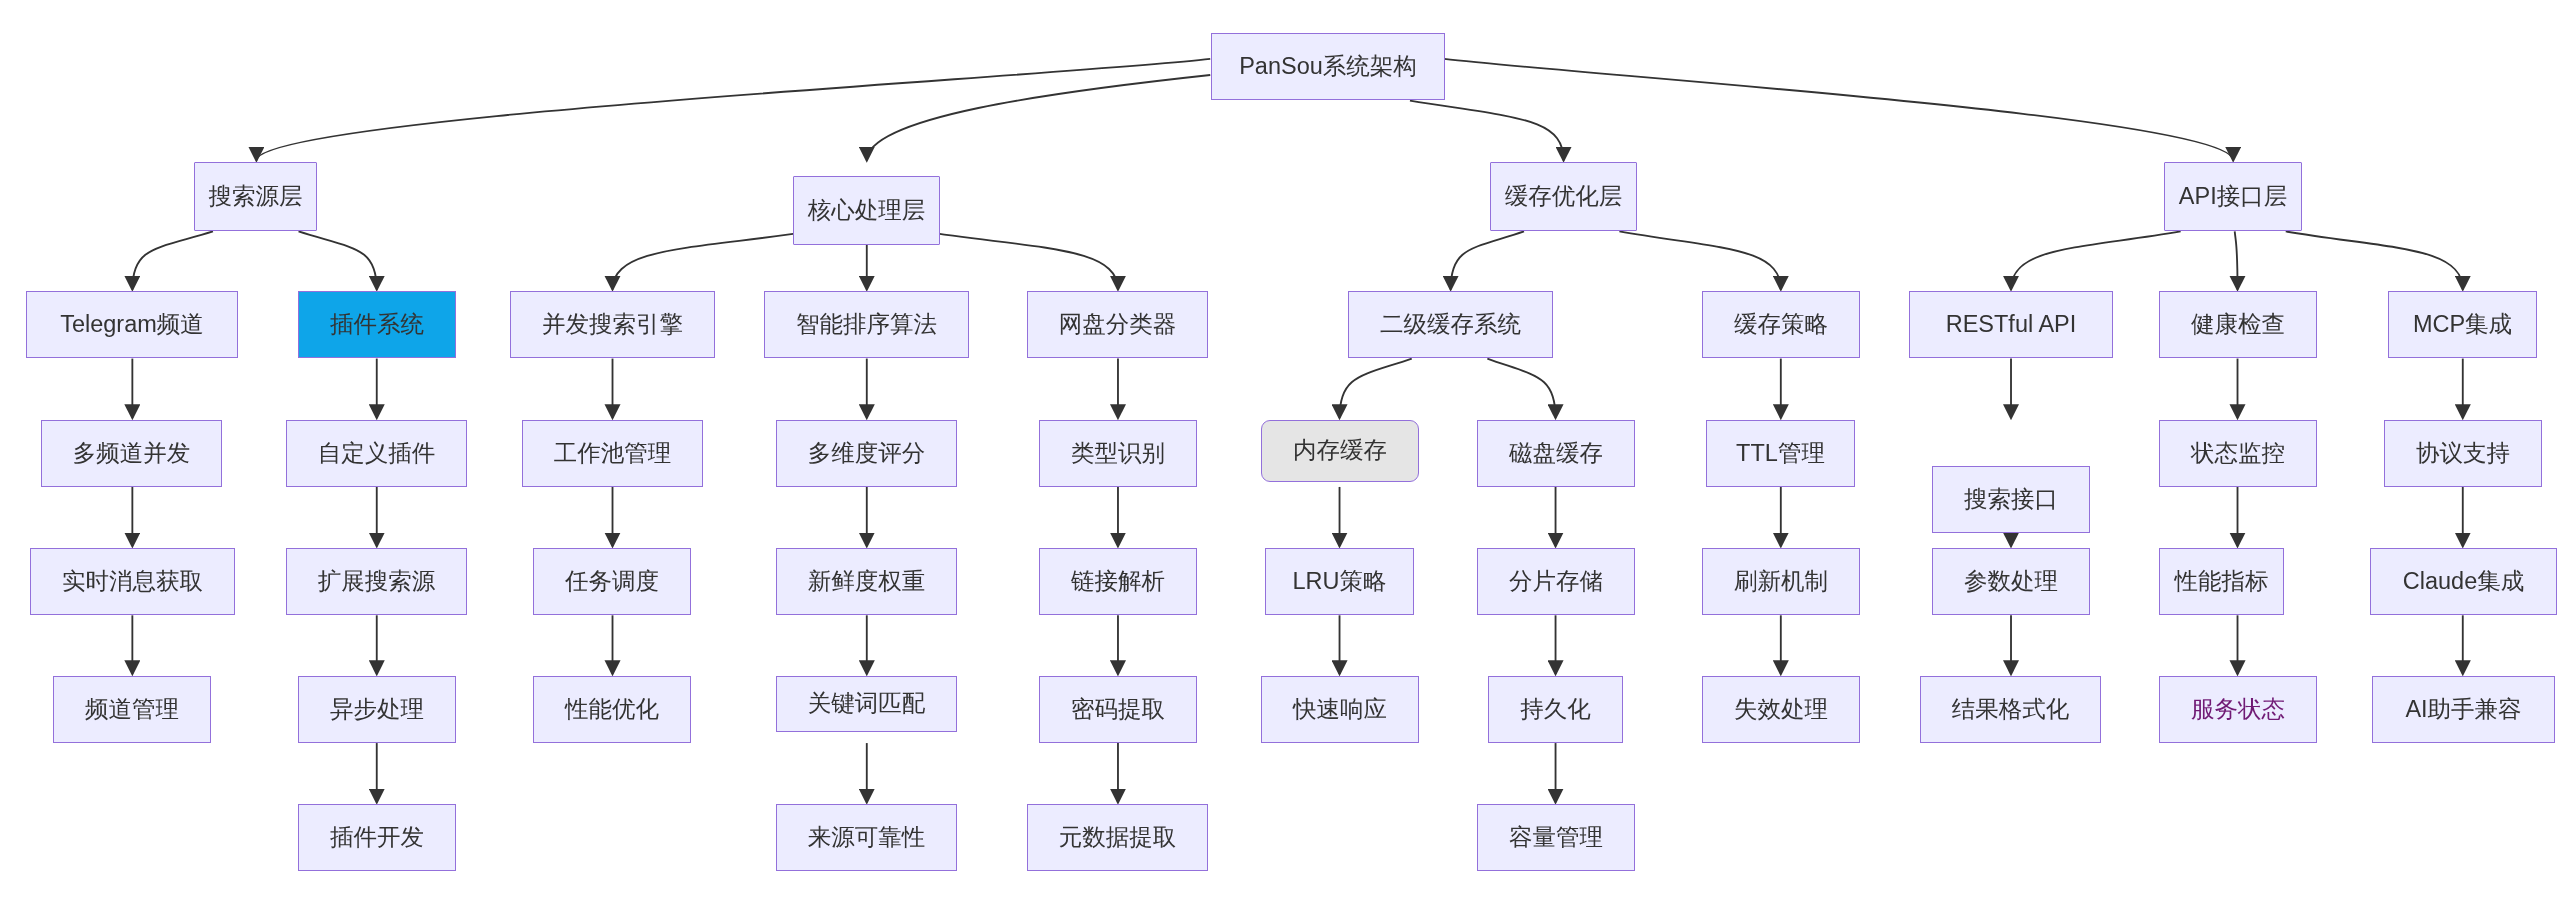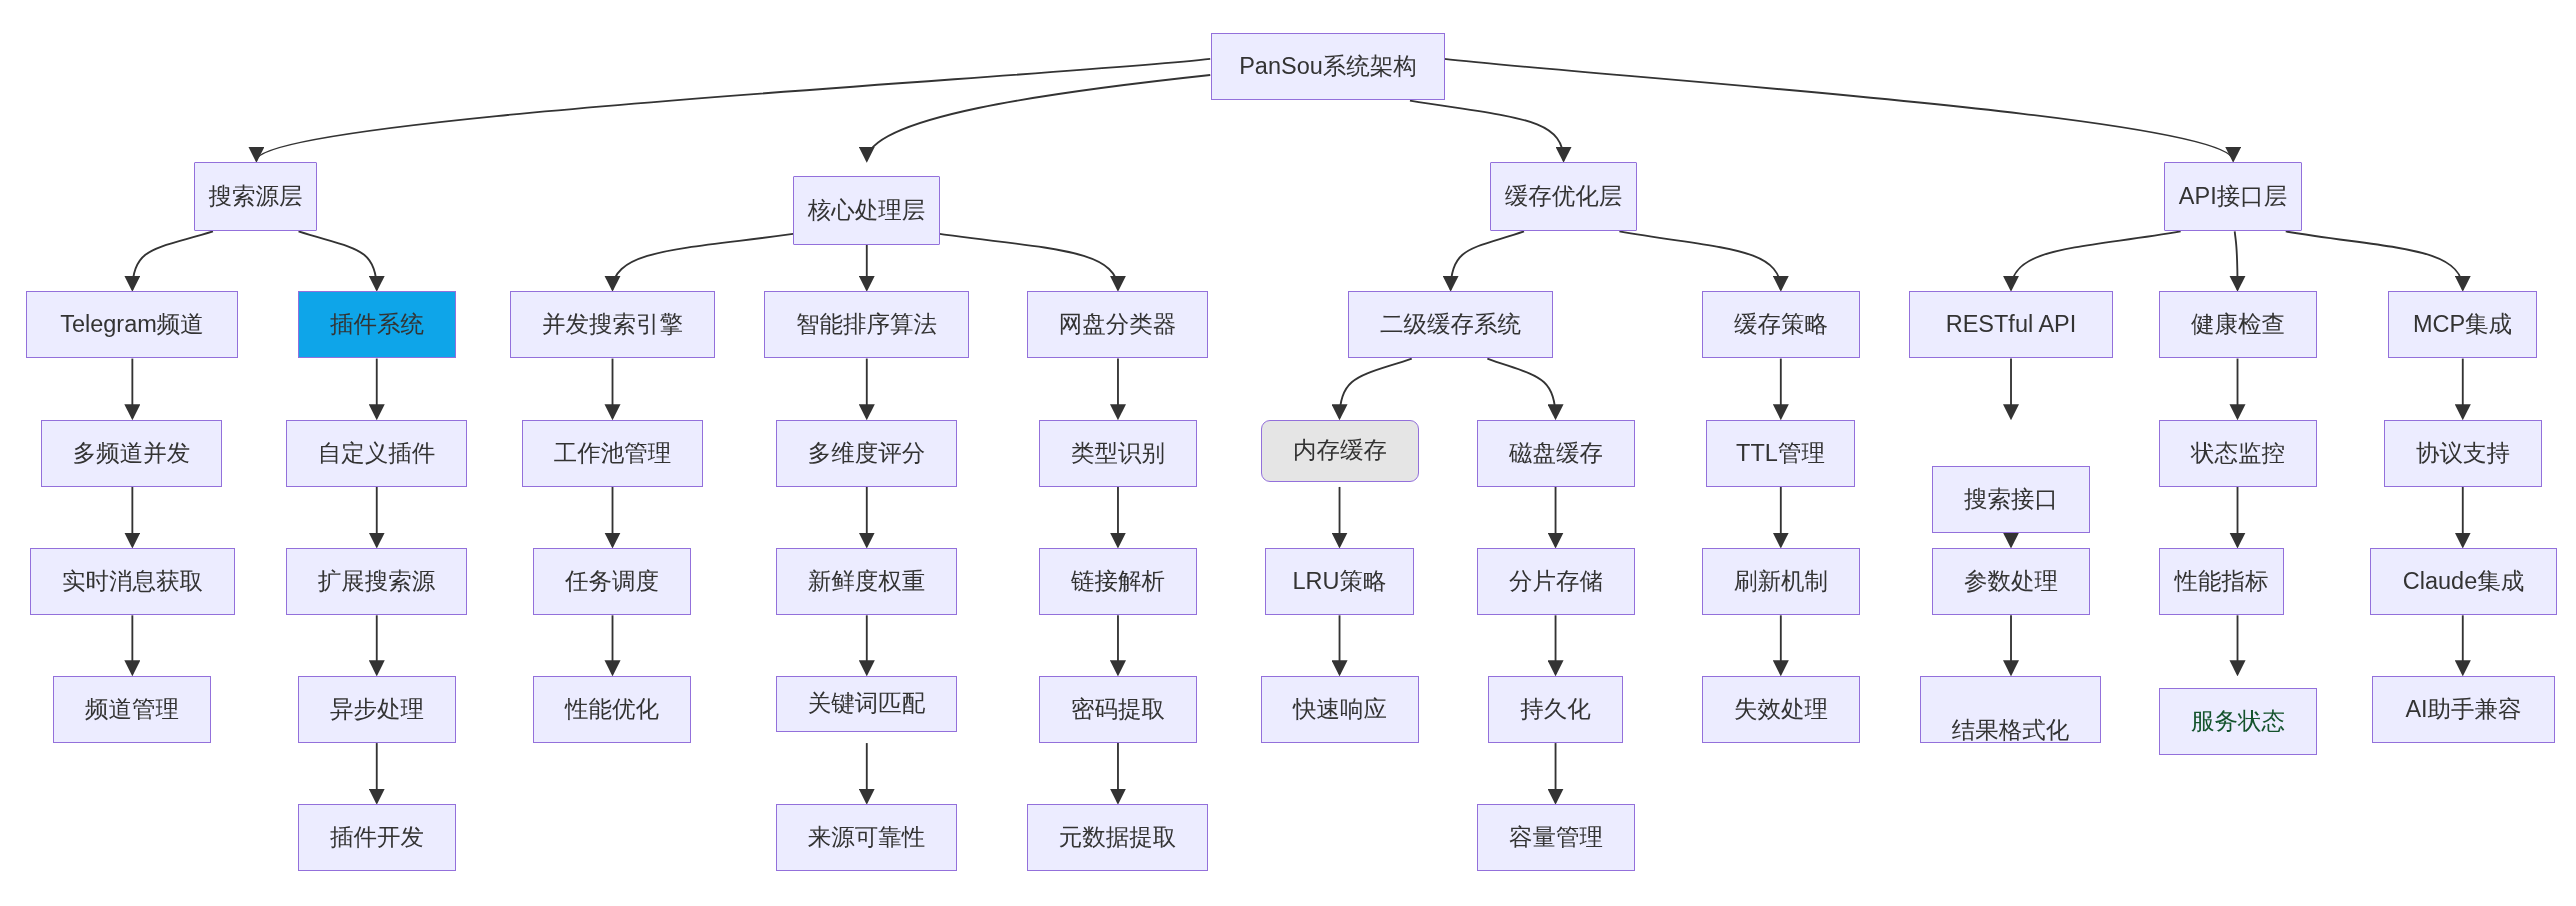--- a/index.html
+++ b/index.html
@@ -236,24 +236,24 @@
       </div>
       <div class="node" style="left: 1261px; top: 676px; width: 158px; height: 67px; background: rgb(236, 236, 255); border-color: rgb(147, 112, 219); color: rgb(51, 51, 51);">
         <span class="lbl">快速响应</span>
       </div>
       <div class="node" style="left: 1488px; top: 676px; width: 135px; height: 67px; background: rgb(236, 236, 255); border-color: rgb(147, 112, 219); color: rgb(51, 51, 51);">
         <span class="lbl">持久化</span>
       </div>
       <div class="node" style="left: 1702px; top: 676px; width: 158px; height: 67px; background: rgb(236, 236, 255); border-color: rgb(147, 112, 219); color: rgb(51, 51, 51);">
         <span class="lbl">失效处理</span>
       </div>
-      <div class="node" style="left: 1920px; top: 676px; width: 181px; height: 67px; background: rgb(236, 236, 255); border-color: rgb(147, 112, 219); color: rgb(51, 51, 51); align-items: flex-end;">
+      <div class="node" style="left: 1920px; top: 676px; width: 181px; height: 67px; background: rgb(236, 236, 255); border-color: rgb(147, 112, 219); color: rgb(51, 51, 51);">
         <span class="lbl">结果格式化</span>
       </div>
-      <div class="node" style="left: 2159px; top: 676px; width: 158px; height: 67px; background: rgb(236, 236, 255); border-color: rgb(147, 112, 219); color: #14532d; margin-top: 12px;">
+      <div class="node" style="left: 2159px; top: 676px; width: 158px; height: 67px; background: rgb(236, 236, 255); border-color: rgb(147, 112, 219); color: #701a75;">
         <span class="lbl">服务状态</span>
       </div>
       <div class="node" style="left: 2372px; top: 676px; width: 183px; height: 67px; background: rgb(236, 236, 255); border-color: rgb(147, 112, 219); color: rgb(51, 51, 51);">
         <span class="lbl">AI助手兼容</span>
       </div>
       <div class="node" style="left: 298px; top: 804px; width: 158px; height: 67px; background: rgb(236, 236, 255); border-color: rgb(147, 112, 219); color: rgb(51, 51, 51);">
         <span class="lbl">插件开发</span>
       </div>
       <div class="node" style="left: 776px; top: 804px; width: 181px; height: 67px; background: rgb(236, 236, 255); border-color: rgb(147, 112, 219); color: rgb(51, 51, 51);">
         <span class="lbl">来源可靠性</span>

